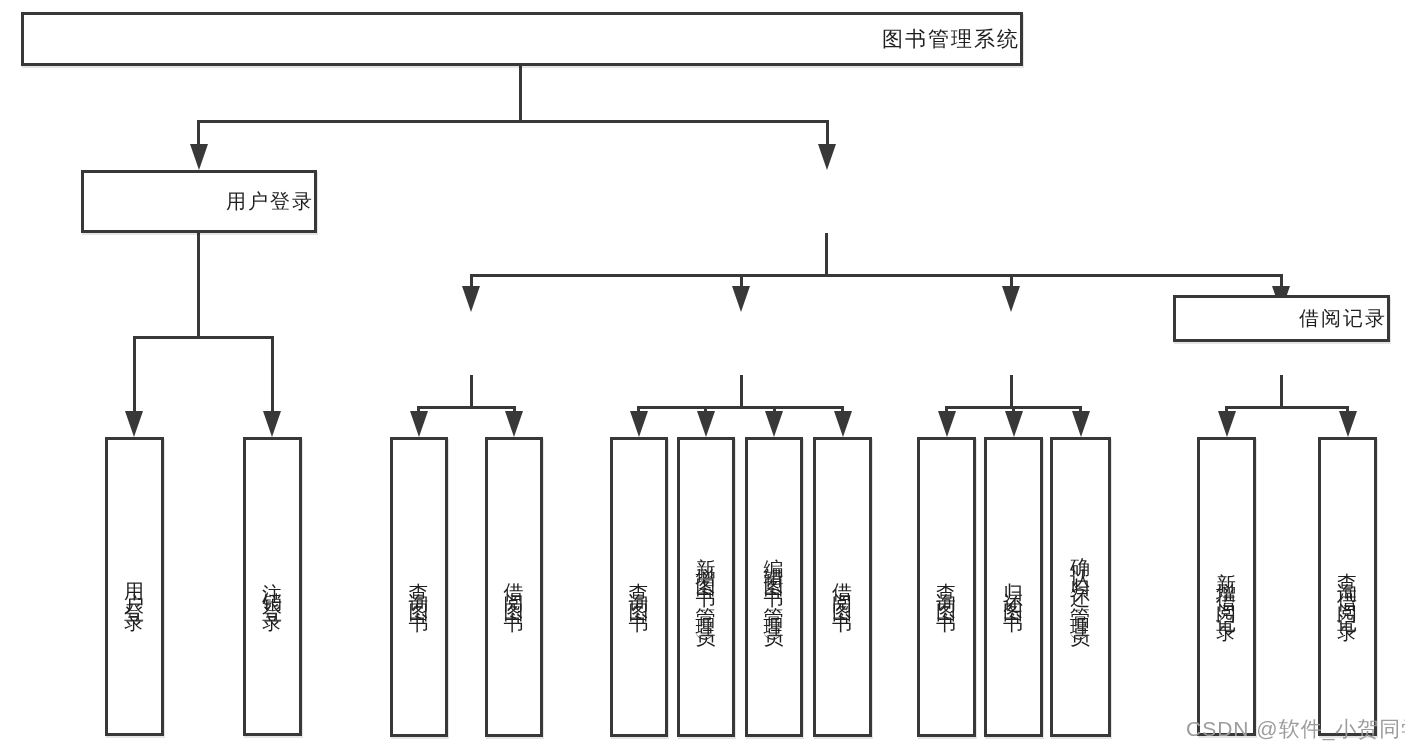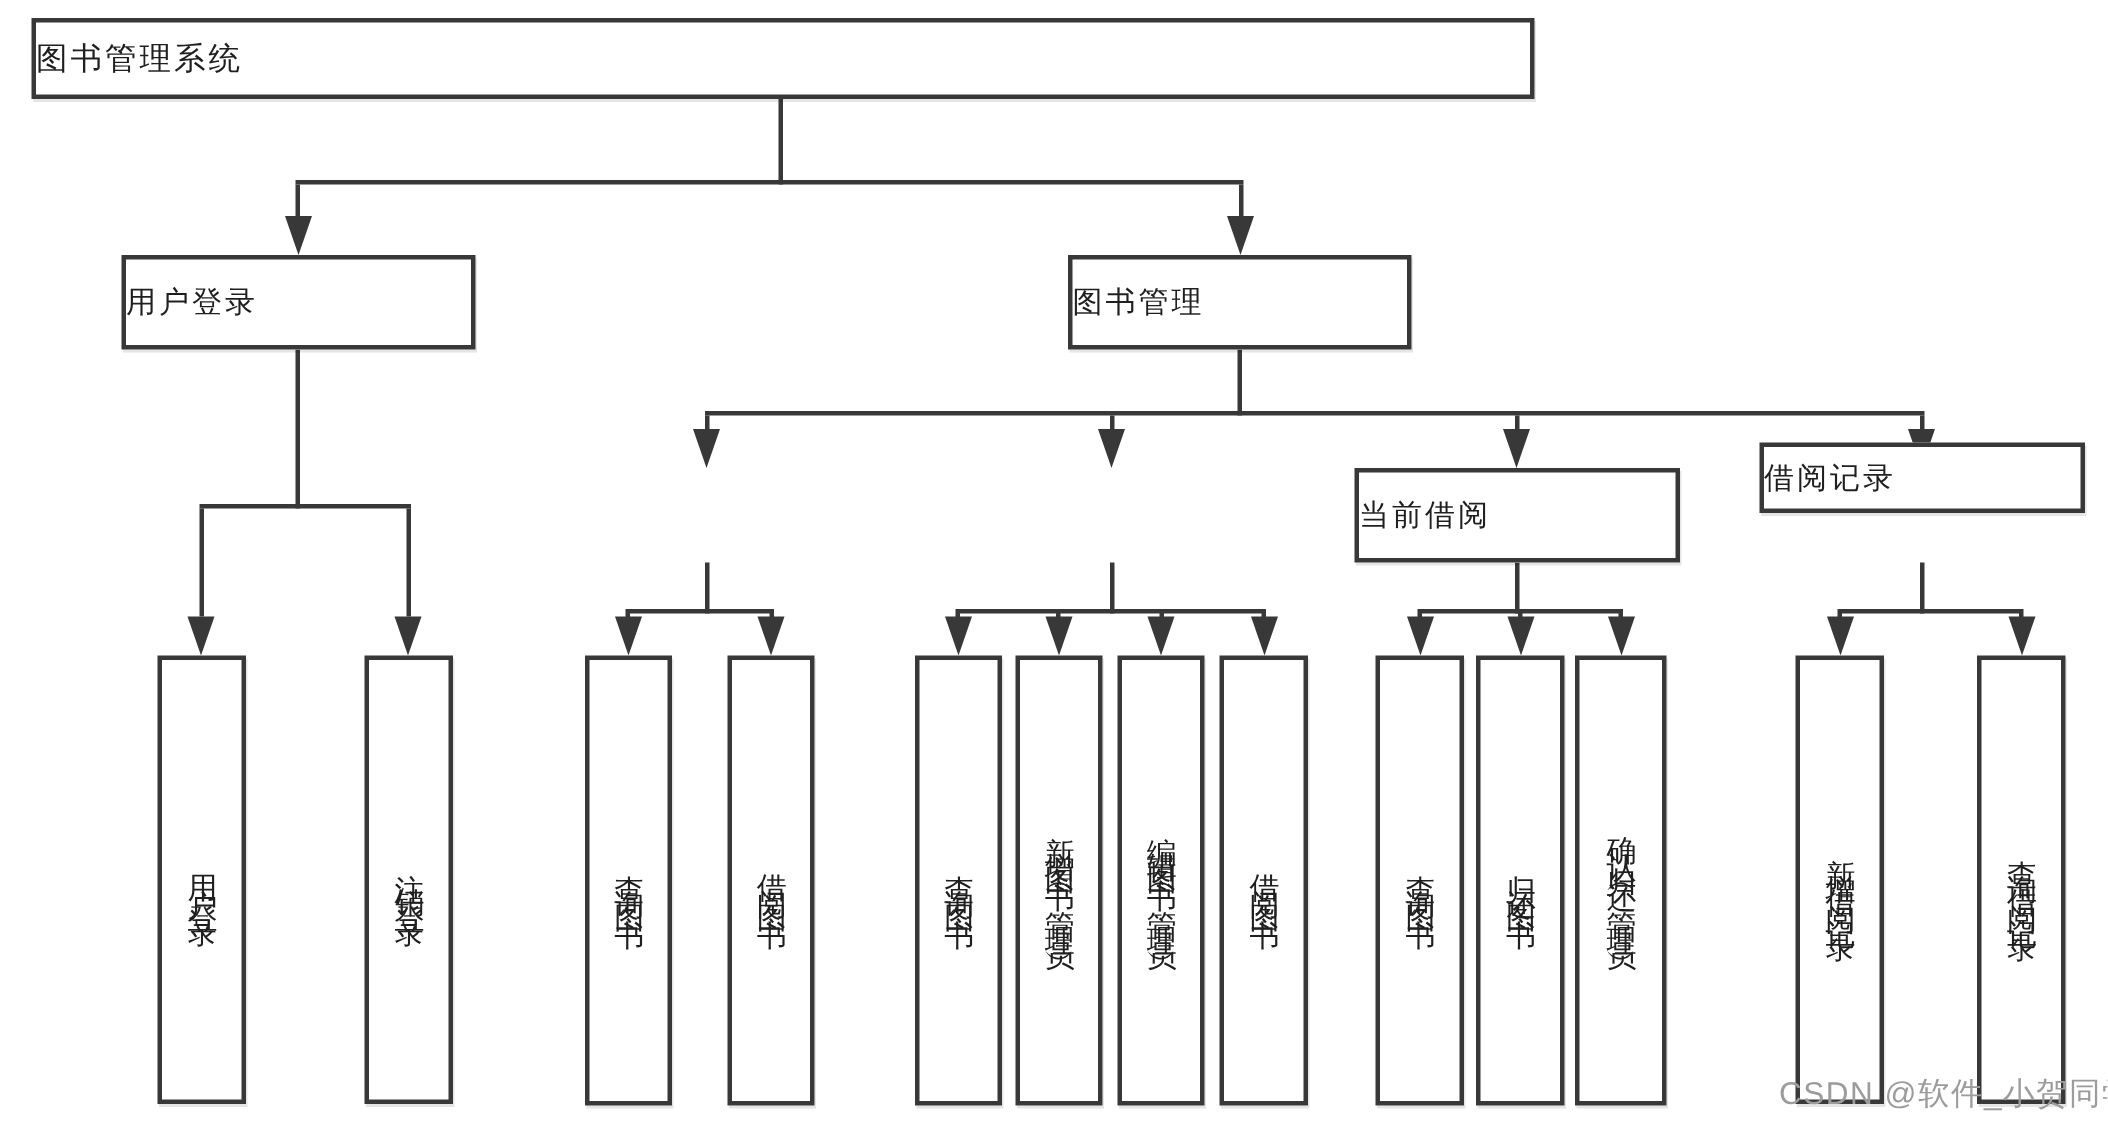--- a/index.html
+++ b/index.html
@@ -14,21 +14,21 @@
   .stage{
     position:relative;
     width:1405px;height:747px;
     background:var(--bg);
     overflow:hidden;
   }
   .hbox{
     position:absolute;
     background:#fff;
     border:3px solid var(--line);
-    display:flex;align-items:center;justify-content:flex-start;
+    display:flex;align-items:center;justify-content:flex-end;
     font-size:20px;letter-spacing:2px;color:var(--text);
     box-shadow:1px 2px 0 rgba(0,0,0,0.10);
   }
   .hbox.root{font-size:21px;}
   .vbox{
     position:absolute;
     background:#fff;
     border:3px solid var(--line);
     display:flex;align-items:center;justify-content:center;
     box-shadow:1px 2px 0 rgba(0,0,0,0.10);
@@ -126,27 +126,21 @@
   <div class="line" style="left:1346px;top:406px;width:3px;height:7px;"></div>
   <div class="arrow" style="left:1339px;top:411px;"></div>
 
   <div class="hbox root" style="left:21px;top:12px;width:1002px;height:54px;">
     <span>图书管理系统</span>
   </div>
 
   <div class="hbox" style="left:81px;top:170px;width:236px;height:63px;">
     <span>用户登录</span>
   </div>
-  <div class="hbox" style="left:712px;top:170px;width:229px;height:63px;">
-    <span>图书管理</span>
-  </div>
 
-  <div class="hbox" style="left:903px;top:312px;width:217px;height:63px;">
-    <span>当前借阅</span>
-  </div>
   <div class="hbox" style="left:1173px;top:295px;width:217px;height:47px;">
     <span>借阅记录</span>
   </div>
 
   <div class="vbox" style="left:105px;top:437px;width:59px;height:299px;">
     <span>用户登录</span>
   </div>
   <div class="vbox" style="left:243px;top:437px;width:59px;height:299px;">
     <span>注销登录</span>
   </div>

